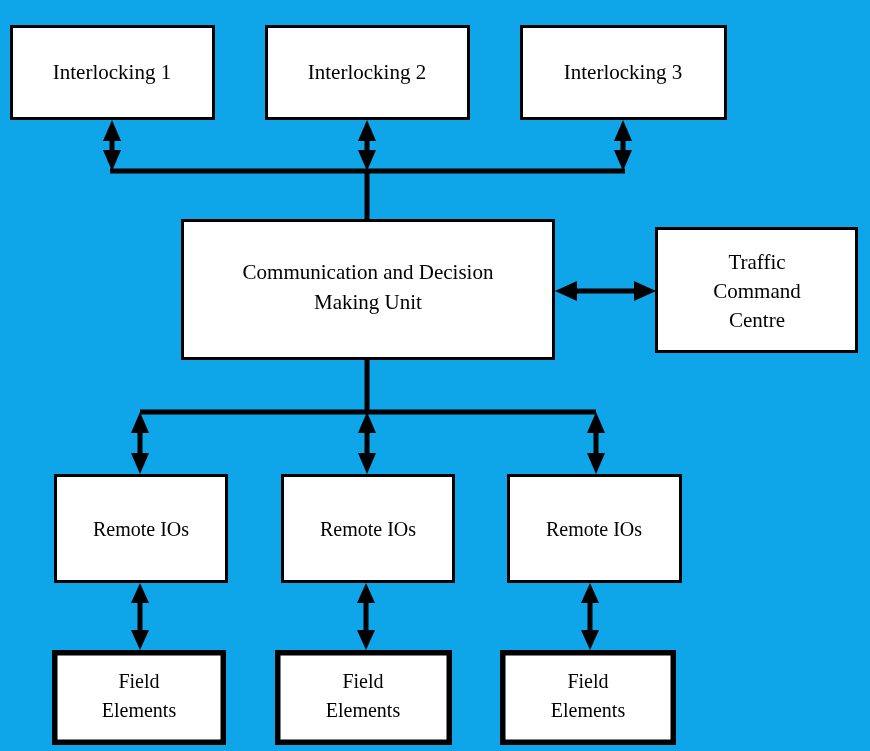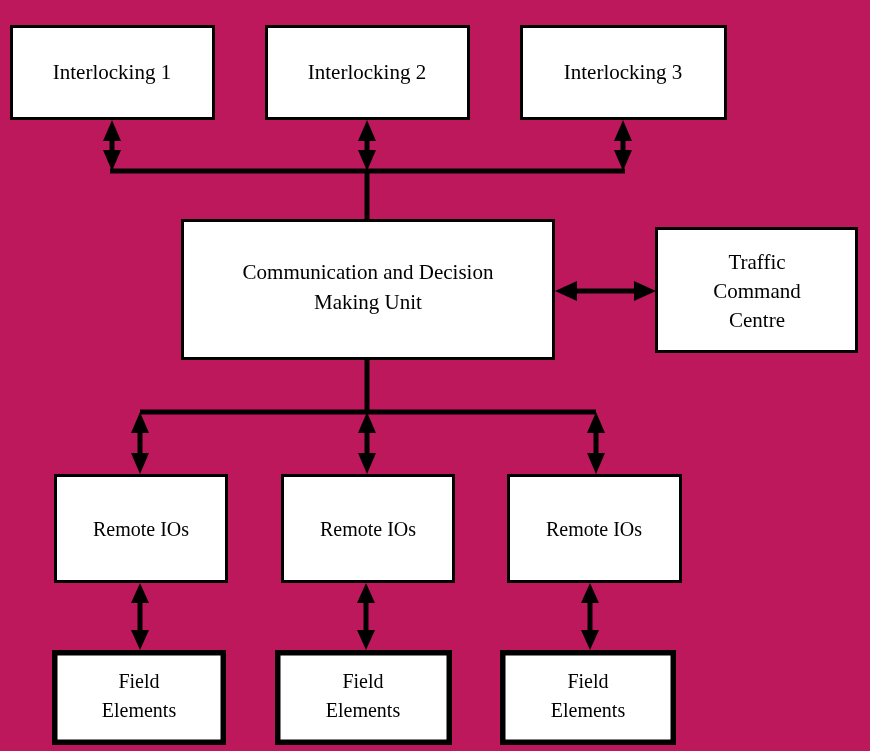--- a/index.html
+++ b/index.html
@@ -10,21 +10,21 @@
   body {
     width: 870px;
     height: 751px;
     font-family: "Liberation Serif", "DejaVu Serif", serif;
     overflow: hidden;
   }
   #diagram-root {
     position: relative;
     width: 870px;
     height: 751px;
-    background: #be185d;
+    background: #0ea5e9;
   }
   svg.diagram {
     display: block;
     width: 870px;
     height: 751px;
   }
   .node-box {
     fill: #ffffff;
     stroke: #000000;
   }

